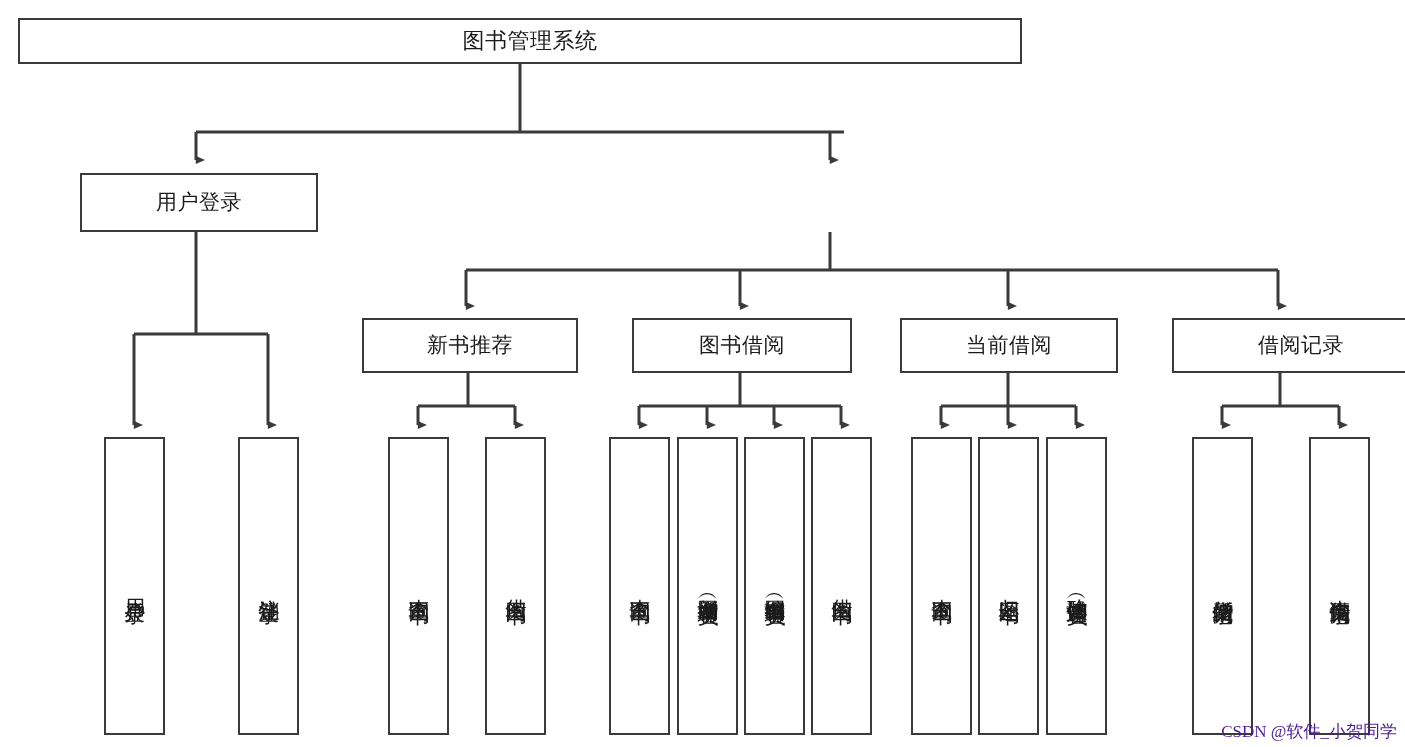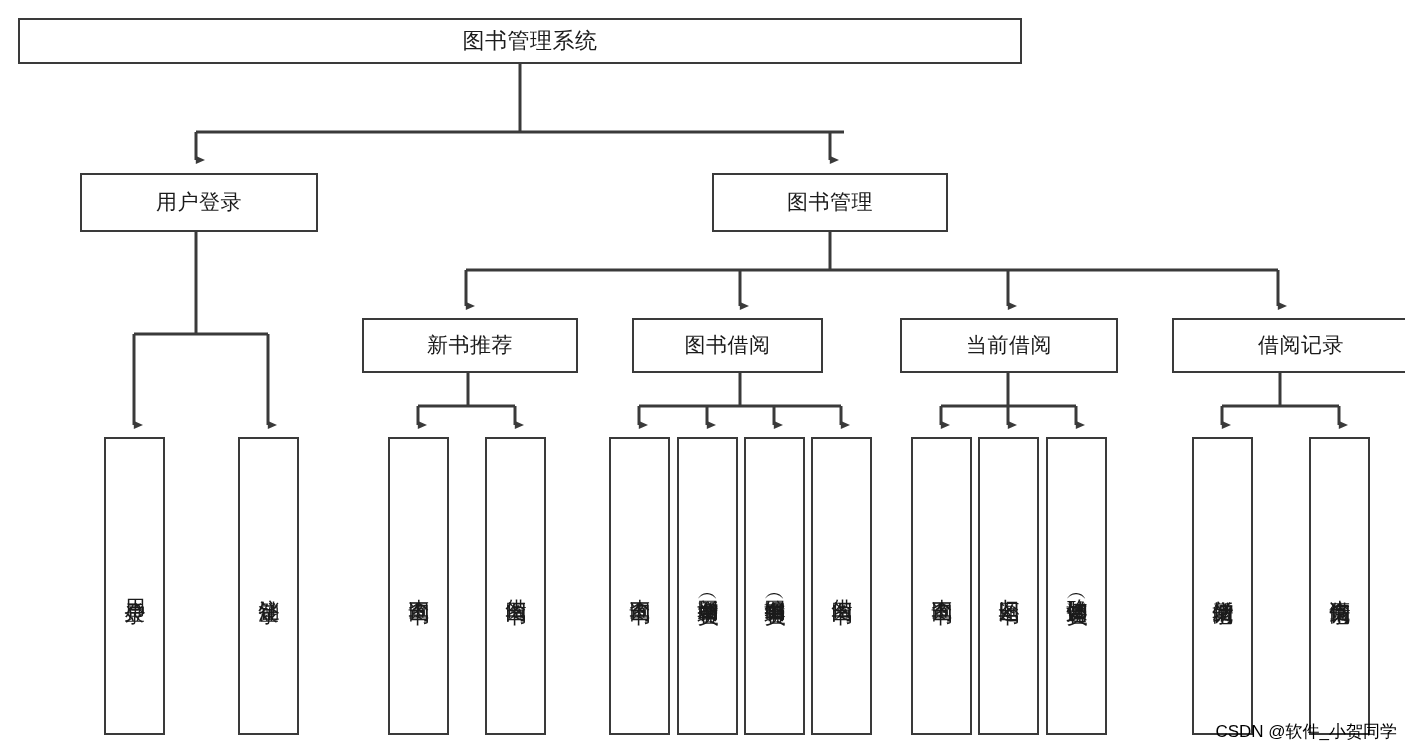--- a/index.html
+++ b/index.html
@@ -61,23 +61,23 @@
     letter-spacing: 2px;
     max-height: 288px;
   }
   .node-box.vertical.tall-text .node-label {
     letter-spacing: 1px;
   }
   #watermark {
     position: absolute;
     right: 8px;
     bottom: 4px;
-    font-family: Liberation Sans, sans-serif;
+    font-family: Liberation Serif, serif;
     font-size: 17px;
-    color: #000000;
+    color: #4c1d95;
     white-space: nowrap;
     pointer-events: none;
   }
 </style>
 </head>
 <body>
 
 <div id="diagram-canvas">
 
   <svg id="diagram-svg" viewBox="0 0 1405 747" xmlns="http://www.w3.org/2000/svg">
@@ -131,29 +131,26 @@
   </svg>
 
   <div class="node-box root horizontal" style="left:18px; top:18px; width:1004px; height:46px;">
     <span class="node-label">图书管理系统</span>
   </div>
 
   <div class="node-box horizontal" style="left:80px; top:173px; width:238px; height:59px;">
     <span class="node-label">用户登录</span>
   </div>
 
-  <div class="node-box horizontal" style="left:712px; top:173px; width:236px; height:59px;">
-    <span class="node-label">图书管理</span>
-  </div>
 
   <div class="node-box horizontal" style="left:362px; top:318px; width:216px; height:55px;">
     <span class="node-label">新书推荐</span>
   </div>
 
-  <div class="node-box horizontal" style="left:632px; top:318px; width:191px; height:55px;">
+  <div class="node-box horizontal" style="left:632px; top:318px; width:220px; height:55px;">
     <span class="node-label">图书借阅</span>
   </div>
 
   <div class="node-box horizontal" style="left:900px; top:318px; width:218px; height:55px;text-align:center;">
     <span class="node-label">当前借阅</span>
   </div>
 
   <div class="node-box horizontal" style="left:1172px; top:318px; width:258px; height:55px;">
     <span class="node-label">借阅记录</span>
   </div>

